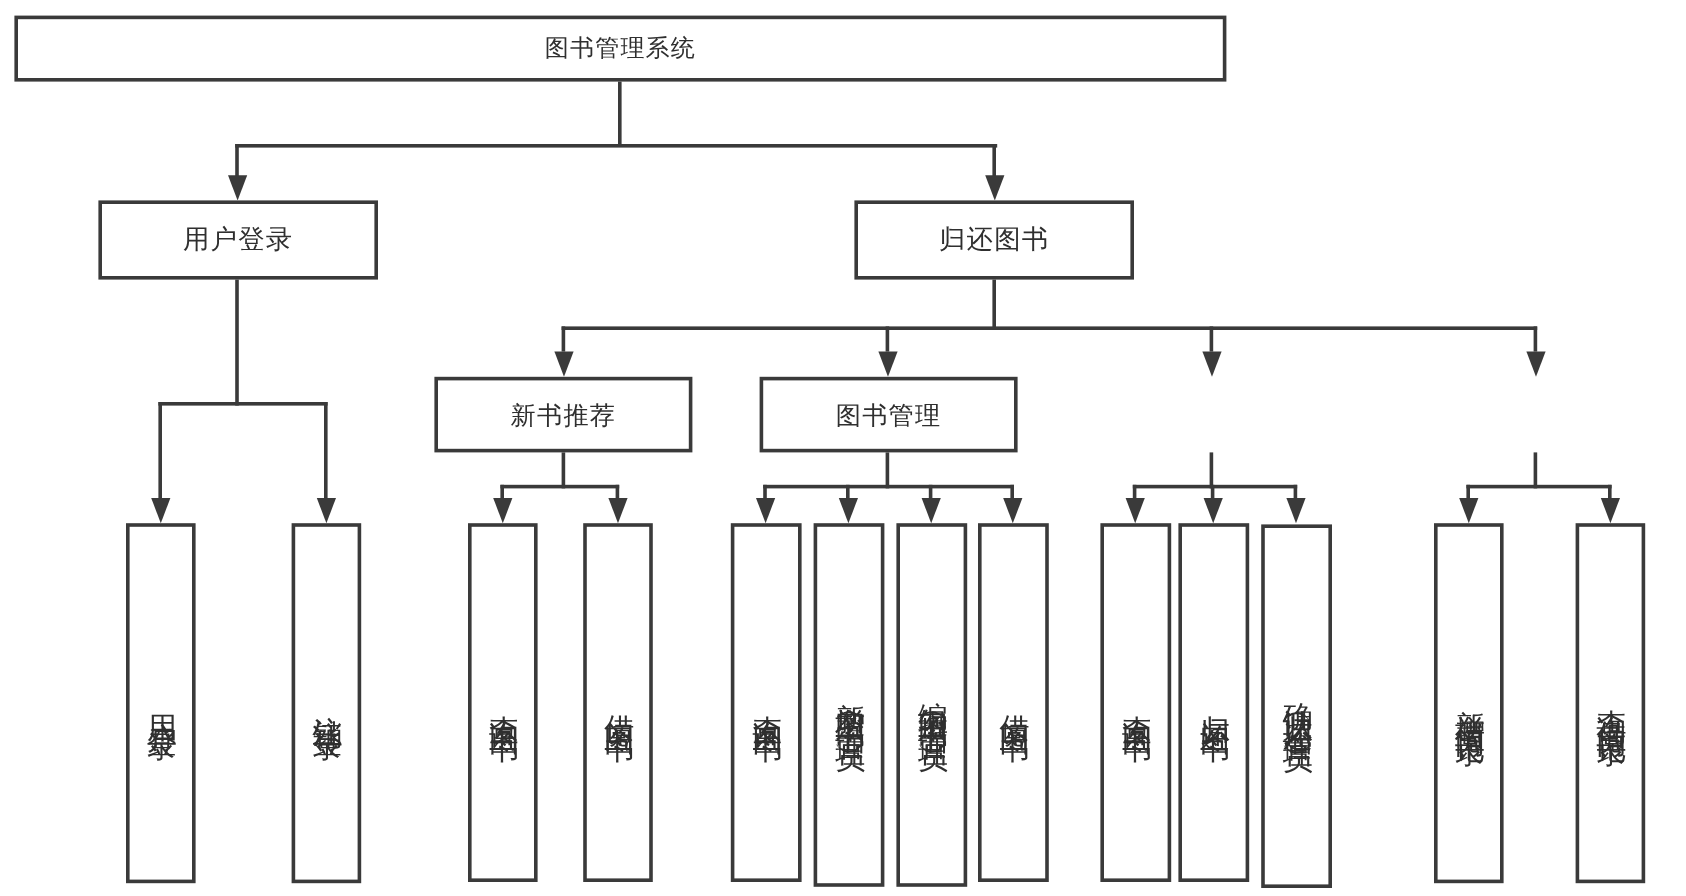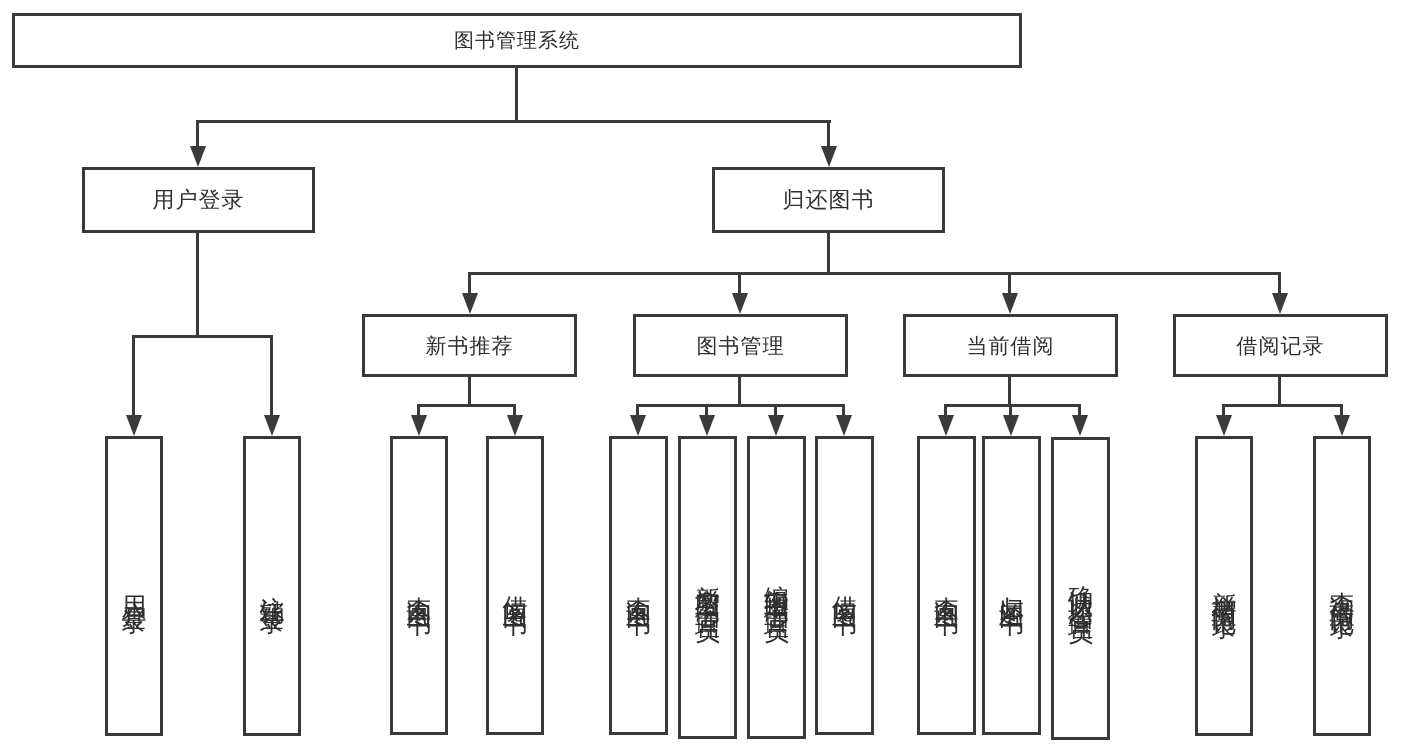--- a/index.html
+++ b/index.html
@@ -80,26 +80,20 @@
   <div class="arrow" style="left:1002px; top:293px;"></div>
   <div class="vl" style="left:1278px; top:272px; height:21px;"></div>
   <div class="arrow" style="left:1272px; top:293px;"></div>
 
   <div class="node lv3" style="left:362px; top:314px; width:215px; height:63px;">
     <span>新书推荐</span>
   </div>
   <div class="node lv3" style="left:633px; top:314px; width:215px; height:63px;">
     <span>图书管理</span>
   </div>
-  <div class="node lv3" style="left:903px; top:314px; width:215px; height:63px;">
-    <span>当前借阅</span>
-  </div>
-  <div class="node lv3" style="left:1173px; top:314px; width:215px; height:63px;">
-    <span>借阅记录</span>
-  </div>
 
   <div class="vl" style="left:468px; top:377px; height:30px;"></div>
   <div class="hl" style="left:417px; top:404px; width:99px;"></div>
   <div class="vl" style="left:417px; top:404px; height:12px;"></div>
   <div class="arrow" style="left:411px; top:415px;"></div>
   <div class="vl" style="left:513px; top:404px; height:12px;"></div>
   <div class="arrow" style="left:507px; top:415px;"></div>
 
   <div class="vl" style="left:738px; top:377px; height:30px;"></div>
   <div class="hl" style="left:636px; top:404px; width:209px;"></div>

